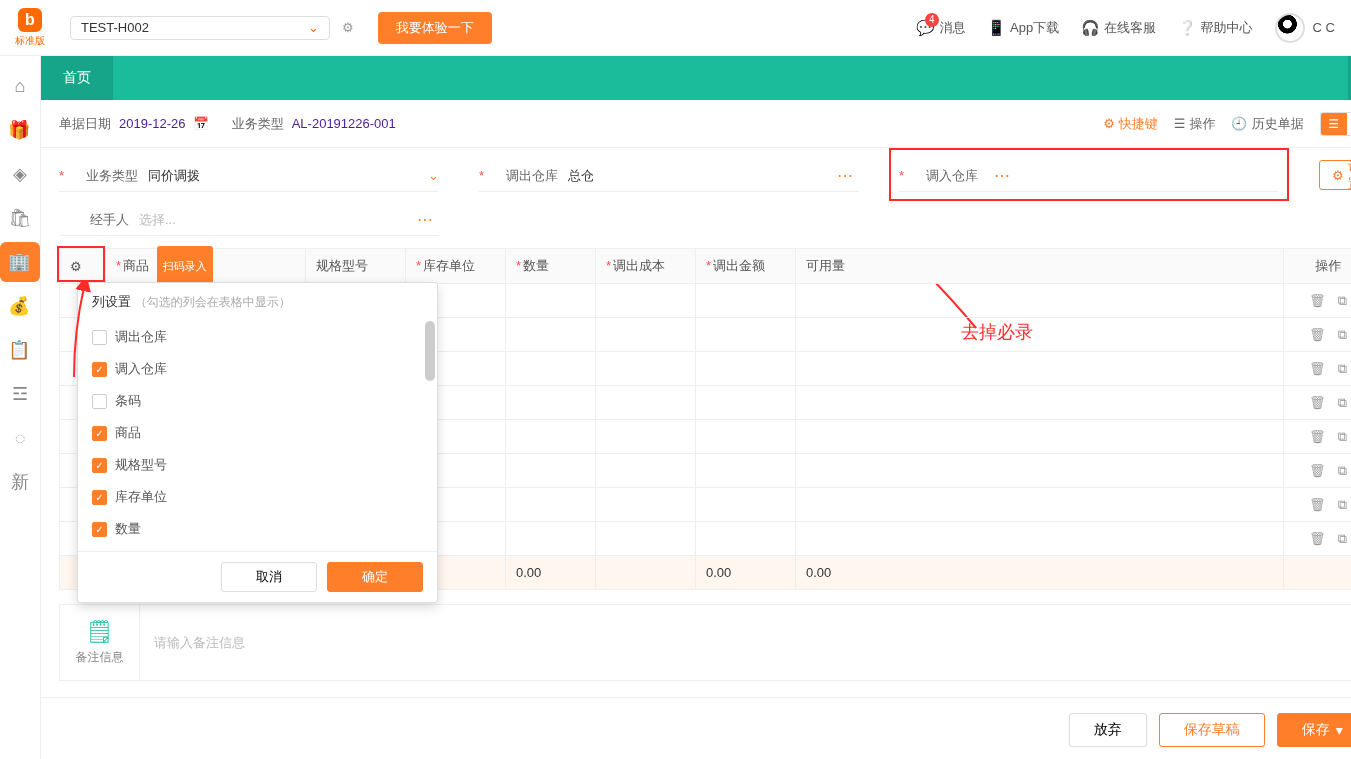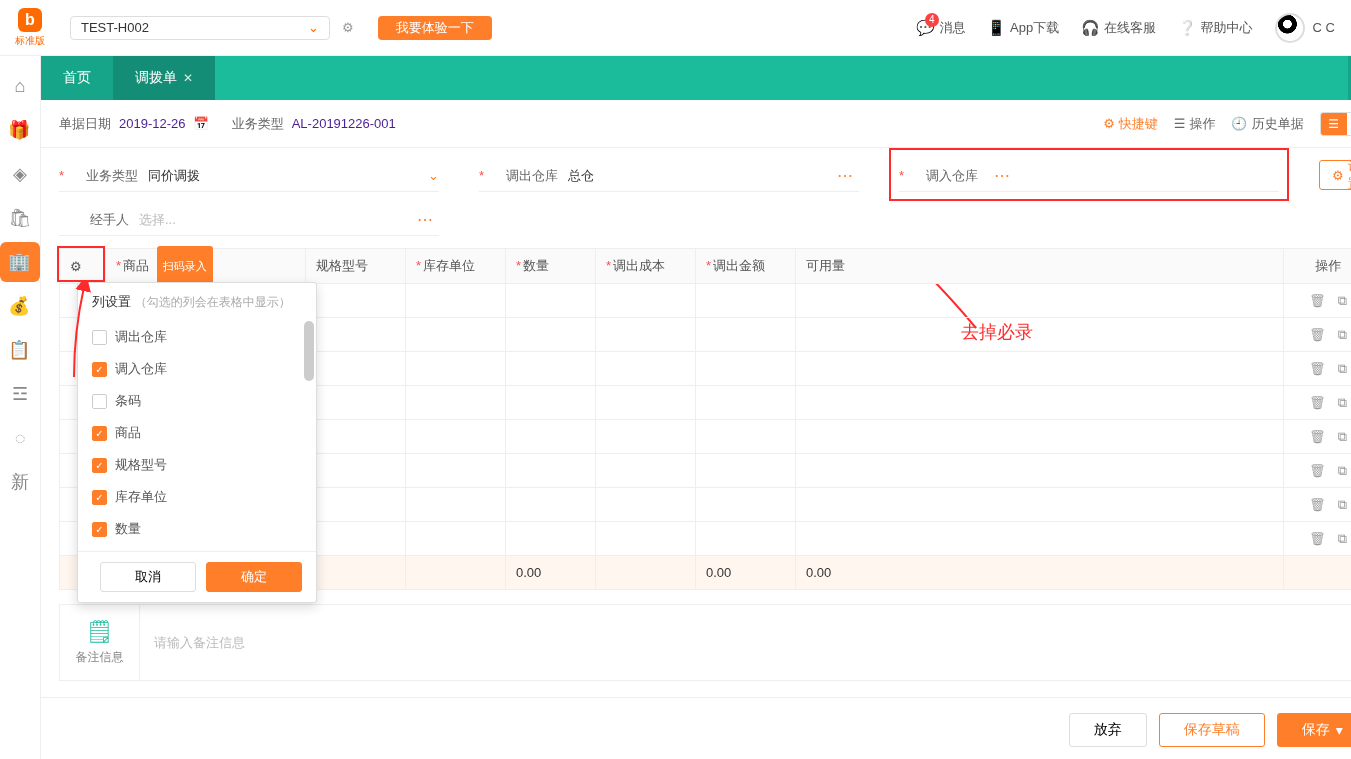--- a/index.html
+++ b/index.html
@@ -6,21 +6,21 @@
 body { background: #fff; font-size: 13px; color: #333; overflow: hidden; }
 
 
 .top-header { height: 56px; display: flex; align-items: center; border-bottom: 1px solid #eee; padding: 0 16px 0 0; }
 .logo-box { width: 60px; display: flex; flex-direction: column; align-items: center; justify-content: center; }
 .logo-icon { width: 24px; height: 24px; background: #ff6a00; border-radius: 6px; display: flex; align-items: center; justify-content: center; color: #fff; font-weight: bold; font-size: 16px; }
 .logo-text { font-size: 10px; color: #ff6a00; margin-top: 2px; }
 .tenant-select { width: 260px; height: 24px; border: 1px solid #ddd; border-radius: 4px; display: flex; align-items: center; justify-content: space-between; padding: 0 10px; margin-left: 10px; cursor: pointer; }
 .tenant-select .chev { color: #ff6a00; }
 .gear-top { margin-left: 12px; color: #999; cursor: pointer; }
-.experience-btn { margin-left: 24px; background: #ff7e29; color: #fff; border: none; height: 24px; padding: 0 18px; border-radius: 4px; cursor: pointer; font-size: 13px; }
+.experience-btn { margin-left: 24px; background: #ff7e29; color: #fff; border: none; height: 32px; padding: 0 18px; border-radius: 4px; cursor: pointer; font-size: 13px; }
 .top-spacer { flex: 1; }
 .top-link { display: flex; align-items: center; margin-left: 22px; color: #555; cursor: pointer; position: relative; font-size: 13px; }
 .top-link .ic { margin-right: 4px; font-size: 15px; }
 .badge { position: absolute; top: -6px; left: 8px; background: #ff4040; color: #fff; border-radius: 8px; font-size: 10px; min-width: 14px; height: 14px; line-height: 14px; text-align: center; padding: 0 3px; }
 .avatar { width: 30px; height: 30px; border-radius: 50%; background: radial-gradient(circle at 40% 35%, #fff 18%, #000 20% 40%, #fff 42%); border: 2px solid #ddd; margin-left: 22px; }
 .user-name { margin-left: 8px; color: #555; }
 
 
 .main-wrap { display: flex; height: calc(759px - 56px); }
 .left-nav { width: 60px; background: #fff; border-right: 1px solid #eee; display: flex; flex-direction: column; align-items: center; padding-top: 10px; }
@@ -74,21 +74,21 @@
 .tbl th { background: #fafafa; color: #555; font-weight: normal; }
 .th-gear { width: 46px; text-align: center; }
 .th-req::before { content: "*"; color: #ff4d4d; margin-right: 2px; }
 .scan-badge { background: #ff7e29; color: #fff; font-size: 11px; padding: 14px 6px; border-radius: 3px; margin-left: 4px; }
 .op-col { width: 90px; text-align: center !important; }
 .op-icons { display: flex; gap: 12px; justify-content: center; color: #999; }
 .op-icons span { cursor: pointer; }
 .sum-row td { background: #fff6ef; font-weight: 500; }
 
 
-.col-popup { position: absolute; left: 18px; top: 34px; width: 240px; background: #fff; border: 1px solid #ddd; box-shadow: 0 4px 12px rgba(0,0,0,.15); border-radius: 3px; z-index: 20; }
+.col-popup { position: absolute; left: 18px; top: 34px; width: 361px; background: #fff; border: 1px solid #ddd; box-shadow: 0 4px 12px rgba(0,0,0,.15); border-radius: 3px; z-index: 20; }
 .col-popup-head { padding: 10px 14px; font-size: 13px; color: #333; }
 .col-popup-head .hint { color: #aaa; font-size: 12px; }
 .col-list { max-height: 230px; overflow-y: auto; padding: 0 14px; }
 .col-item { display: flex; align-items: center; padding: 7px 0; font-size: 13px; color: #555; }
 .chk { width: 15px; height: 15px; border: 1px solid #ccc; border-radius: 2px; margin-right: 8px; display: flex; align-items: center; justify-content: center; font-size: 10px; }
 .chk.on { background: #ff7e29; border-color: #ff7e29; color: #fff; }
 .col-popup-foot { padding: 10px 14px; display: flex; justify-content: flex-end; gap: 10px; border-top: 1px solid #eee; }
 .pbtn { height: 30px; padding: 0 34px; border-radius: 3px; cursor: pointer; font-size: 13px; border: 1px solid #ddd; background: #fff; }
 .pbtn.primary { background: #ff7e29; color: #fff; border-color: #ff7e29; }
 .scrollbar-fake { position: absolute; right: 2px; top: 38px; width: 10px; height: 60px; background: #ccc; border-radius: 5px; }
@@ -156,24 +156,20 @@
     <div class="nav-item">◌</div>
     <div class="nav-item">新</div>
   </div>
 
   <div class="content">
 
     <div class="tabs-bar">
       <div class="tab home">
           <span>首页</span>
         </div>
-      <div class="tab active">
-        <span>调拨单</span>
-        <span class="close-x">✕</span>
-      </div>
       <div class="tabs-close-all">✕</div>
     </div>
 
     <div class="doc-body">
 
       <div class="doc-meta">
         <span class="meta-label">单据日期</span>
         <span class="meta-value">2019-12-26</span>
         <span class="cal-icon">📅</span>
         <span class="meta-label">业务类型</span>

